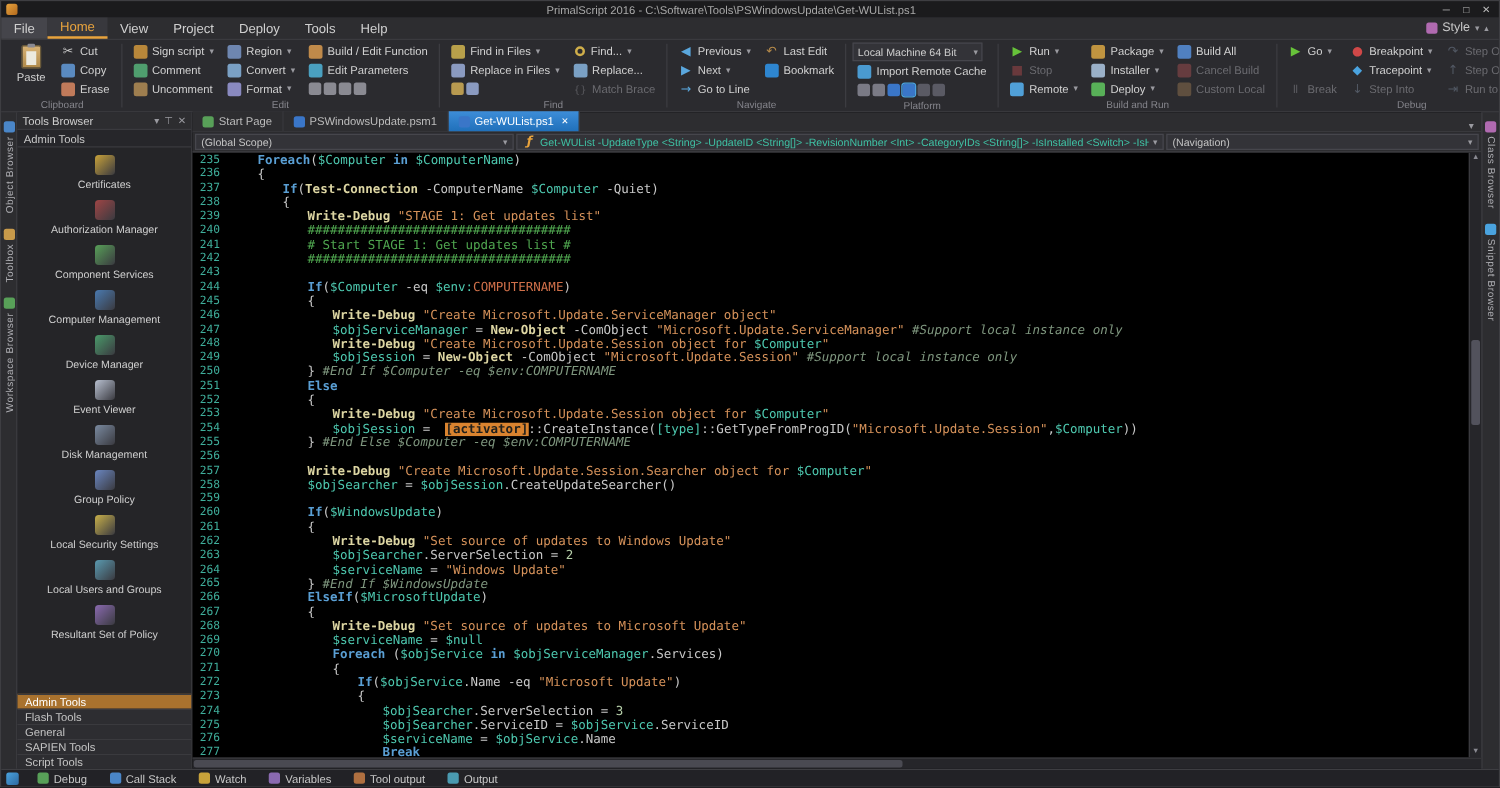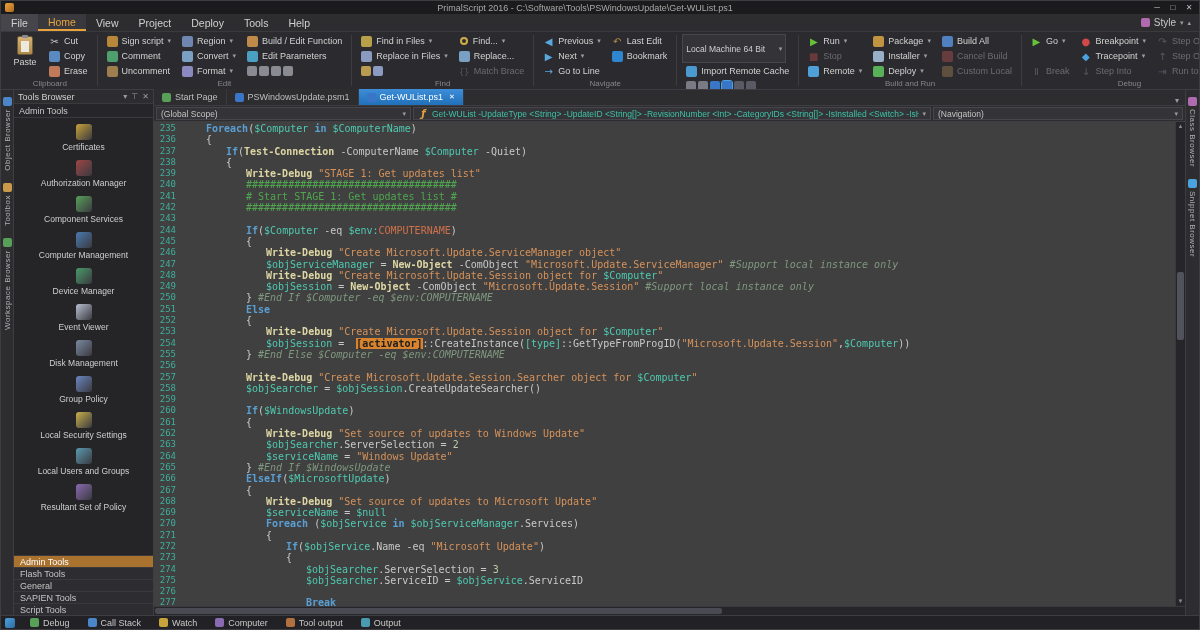--- a/index.html
+++ b/index.html
@@ -32,21 +32,21 @@
   .rbtn.disabled{color:#6b6b70}
   .rbtn.disabled .ic{opacity:.4}
   .rspacer{visibility:hidden}
   .rlabel{font-size:8px;color:#85858c;text-align:center;margin-top:1px}
   .rsep{width:1px;background:#3c3c41;margin:3px 1px;flex:none}
   .arr{font-size:7px;color:#9a9aa0}
   .rbig{width:34px;display:flex;flex-direction:column;align-items:center;gap:2px;font-size:9px;color:#d2d2d2;padding-top:2px;cursor:default}
   .bigic{width:16px;height:19px;background:linear-gradient(#d8b274,#b08a4a);border:1px solid #6a5a3a;border-radius:2px;position:relative}
   .bigic::before{content:"";position:absolute;left:3px;top:4px;right:3px;bottom:2px;background:#eceadf}
   .bigic::after{content:"";position:absolute;left:4px;top:-2px;right:4px;height:3px;background:#8a8a92;border-radius:1px}
-  .rcombo{width:104px;height:29px;background:#333338;border:1px solid #46464c;display:flex;align-items:center;font-size:8.5px;color:#cfcfcf;padding:0 3px;white-space:nowrap}
+  .rcombo{width:104px;height:15px;background:#333338;border:1px solid #46464c;display:flex;align-items:center;font-size:8.5px;color:#cfcfcf;padding:0 3px;white-space:nowrap}
   .rcombo .arr{margin-left:auto}
   .riconrow{display:flex;gap:2px;height:14px;align-items:center;padding:0 4px}
 
   
   .ic{width:11px;height:11px;display:inline-block;flex:none;border-radius:2px;background:#8a8a92;position:relative;
       font-size:10px;line-height:11px;text-align:center;font-family:"DejaVu Sans",sans-serif}
   .riconrow .ic{width:10px;height:10px}
   .ic.pressed{outline:1px solid #4aa3df;background:#2a5a8a}
   .ic[data-icon="run"],.ic[data-icon="go"]{background:none;color:#67c23a}
   .ic[data-icon="run"]::before,.ic[data-icon="go"]::before{content:"▶"}
@@ -118,21 +118,21 @@
   .thbtns{margin-left:auto;display:flex;gap:4px;color:#9a9aa0;font-size:8px}
   .tools-sub{height:14px;background:#26262a;font-size:9px;color:#c8c8c8;display:flex;align-items:center;padding:0 5px;border-bottom:1px solid #3a3a3e;flex:none}
   .tools-list{flex:1;overflow:hidden;padding-top:2px}
   .titem{height:36px;display:flex;flex-direction:column;align-items:center;justify-content:center;gap:2px;font-size:8.5px;color:#cfcfcf;white-space:nowrap;overflow:hidden;cursor:default}
   .ticon{width:16px;height:16px;border-radius:3px;flex:none}
   .tools-cats{flex:none}
   .tcat{height:12px;display:flex;align-items:center;font-size:9px;color:#c4c4c4;padding-left:6px;border-top:1px solid #3a3a3e;background:#2d2d31;cursor:default}
   .tcat.sel{background:#a9722e;color:#fff}
 
   
-  .editor{flex:1;min-width:0;display:flex;flex-direction:column;background:#404040}
+  .editor{flex:1;min-width:0;display:flex;flex-direction:column;background:#000000}
   .tabs{height:16px;background:#2d2d30;display:flex;align-items:flex-end;border-bottom:1px solid #3e3e42;flex:none}
   #tabs-list{display:flex;height:16px}
   .tab{height:16px;display:flex;align-items:center;gap:4px;padding:0 8px;font-size:9px;color:#bdbdbd;background:#2d2d30;border-right:1px solid #3a3a3e;white-space:nowrap;cursor:default}
   .tab.active{background:linear-gradient(#3d8dd8,#2070ba);color:#fff}
   .tico{width:9px;height:9px;border-radius:2px;background:#8a8a92;flex:none}
   .tico[data-icon="start-page"]{background:#58a058}
   .tico[data-icon="ps-file"]{background:#3a76c8}
   .tclose{font-size:7px;margin-left:2px}
   .tabmenu{margin-left:auto;color:#9a9aa0;font-size:8px;padding:0 6px}
   .combos{height:16px;background:#2d2d30;display:flex;gap:2px;padding:1px 2px;border-bottom:1px solid #3e3e42;flex:none}
@@ -649,21 +649,21 @@
             <div class="cl"><span class="ln">266</span><span class="ct" style="padding-left: 60px;"><span class="tk-k">ElseIf</span><span class="tk-p">(</span><span class="tk-v">$MicrosoftUpdate</span><span class="tk-p">)</span></span></div>
             <div class="cl"><span class="ln">267</span><span class="ct" style="padding-left: 60px;"><span class="tk-p">{</span></span></div>
             <div class="cl"><span class="ln">268</span><span class="ct" style="padding-left: 80px;"><span class="tk-c">Write-Debug</span><span class="tk-p"> </span><span class="tk-s">"Set source of updates to Microsoft Update"</span></span></div>
             <div class="cl"><span class="ln">269</span><span class="ct" style="padding-left: 80px;"><span class="tk-v">$serviceName</span><span class="tk-p"> = </span><span class="tk-v">$null</span></span></div>
             <div class="cl"><span class="ln">270</span><span class="ct" style="padding-left: 80px;"><span class="tk-k">Foreach</span><span class="tk-p"> (</span><span class="tk-v">$objService</span><span class="tk-k"> in </span><span class="tk-v">$objServiceManager</span><span class="tk-p">.Services)</span></span></div>
             <div class="cl"><span class="ln">271</span><span class="ct" style="padding-left: 80px;"><span class="tk-p">{</span></span></div>
             <div class="cl"><span class="ln">272</span><span class="ct" style="padding-left: 100px;"><span class="tk-k">If</span><span class="tk-p">(</span><span class="tk-v">$objService</span><span class="tk-p">.Name -eq </span><span class="tk-s">"Microsoft Update"</span><span class="tk-p">)</span></span></div>
             <div class="cl"><span class="ln">273</span><span class="ct" style="padding-left: 100px;"><span class="tk-p">{</span></span></div>
             <div class="cl"><span class="ln">274</span><span class="ct" style="padding-left: 120px;"><span class="tk-v">$objSearcher</span><span class="tk-p">.ServerSelection = </span><span class="tk-num">3</span></span></div>
             <div class="cl"><span class="ln">275</span><span class="ct" style="padding-left: 120px;"><span class="tk-v">$objSearcher</span><span class="tk-p">.ServiceID = </span><span class="tk-v">$objService</span><span class="tk-p">.ServiceID</span></span></div>
-            <div class="cl"><span class="ln">276</span></div>
+            <div class="cl"><span class="ln">276</span><span class="ct" style="padding-left: 120px;"><span class="tk-v">$serviceName</span><span class="tk-p"> = </span><span class="tk-v">$objService</span><span class="tk-p">.Name</span></span></div>
             <div class="cl"><span class="ln">277</span><span class="ct" style="padding-left: 120px;"><span class="tk-k">Break</span></span></div>
           </div>
         <div class="vscroll">
           <div class="varrow">▲</div>
           <div class="vthumb"></div>
           <div class="varrow down">▼</div>
         </div>
       </div>
       <div class="hscroll">
         <div class="hthumb"></div>
@@ -691,21 +691,21 @@
       <div class="sitem">
         <span class="sico" data-icon="call-stack"></span>
         <span>Call Stack</span>
       </div>
       <div class="sitem">
         <span class="sico" data-icon="watch"></span>
         <span>Watch</span>
       </div>
       <div class="sitem">
         <span class="sico" data-icon="variables"></span>
-        <span>Computer</span>
+        <span>Variables</span>
       </div>
       <div class="sitem">
         <span class="sico" data-icon="tool-output"></span>
         <span>Tool output</span>
       </div>
       <div class="sitem">
         <span class="sico" data-icon="output"></span>
         <span>Output</span>
       </div>
     </div>

